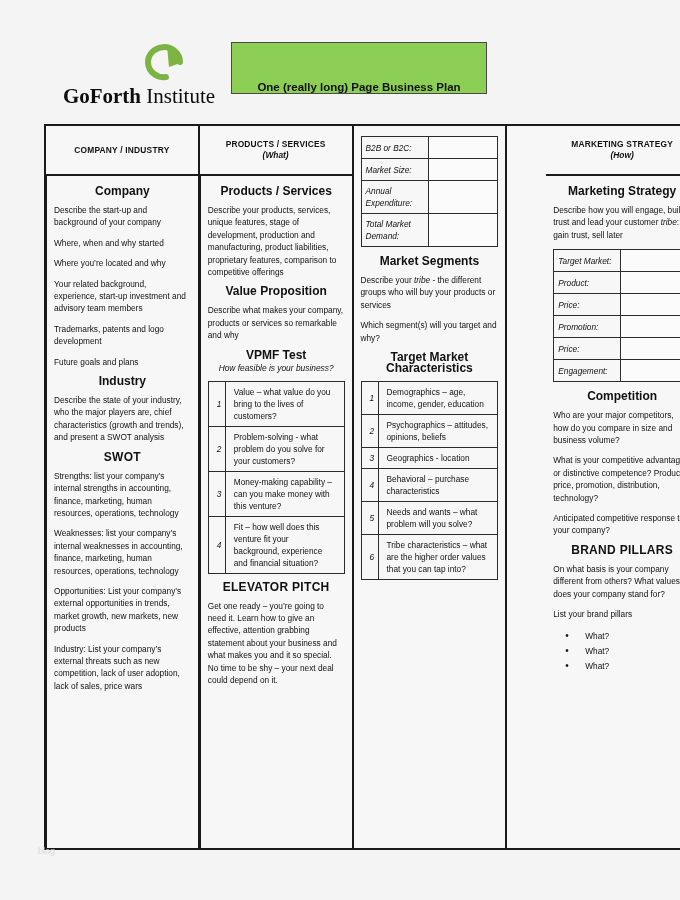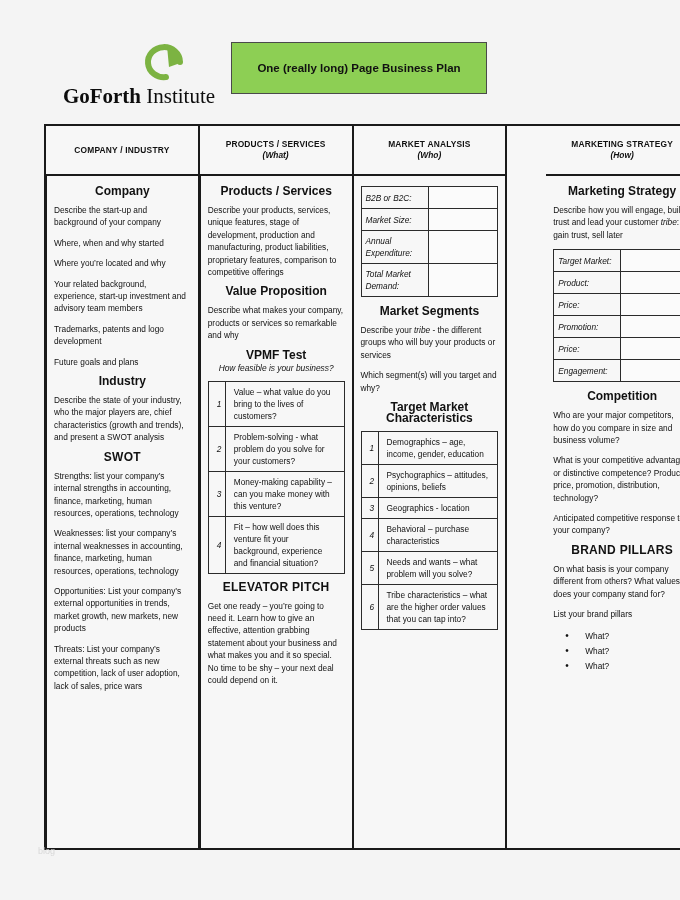--- a/index.html
+++ b/index.html
@@ -42,21 +42,21 @@
     color: #0d0d0d;
   }
   .logo-text b { font-weight: 700; }
   .logo-text span { font-weight: 400; }
 
   .banner {
     position: absolute; left: 231px; top: 42px;
     width: 256px; height: 52px;
     background: #8dcf54;
     border: 1px solid #4a4a4a;
-    display: flex; align-items: center; justify-content: center;
+    display: flex; align-items: flex-end; justify-content: center;
   }
   .banner-text {
     font-size: 11.5px; font-weight: 700; color: #111;
     text-align: center;
   }
 
   
   .grid {
     position: absolute;
     left: 44px; top: 124px;
@@ -221,21 +221,21 @@
         <p class="txt">Trademarks, patents and logo development</p>
         <p class="txt">Future goals and plans</p>
 
         <h4 class="sec">Industry</h4>
         <p class="txt">Describe the state of your industry, who the major players are, chief characteristics (growth and trends),  and present  a SWOT analysis</p>
 
         <h4 class="sec caps">SWOT</h4>
         <p class="txt">Strengths: list your company’s internal strengths in accounting, finance, marketing, human resources, operations, technology</p>
         <p class="txt">Weaknesses: list your company’s internal weaknesses in accounting, finance, marketing, human resources, operations, technology</p>
         <p class="txt">Opportunities: List your company’s external opportunities in trends, market growth, new markets, new products</p>
-        <p class="txt">Threats: List your company’s external threats such as new competition, lack of user adoption, lack of sales, price wars</p>
+        <p class="txt">Industry: List your company’s external threats such as new competition, lack of user adoption, lack of sales, price wars</p>
       </div>
     </div>
 
     <div class="col">
       <div class="col-head">
         <div class="t1">PRODUCTS / SERVICES</div>
         <div class="t2">(What)</div>
       </div>
       <div class="col-body inset">
 
@@ -268,24 +268,20 @@
           </tr>
         </tbody>
           </table>
 
         <h4 class="sec caps">ELEVATOR PITCH</h4>
         <p class="txt">Get one ready – you’re going to need it.  Learn how to give an effective, attention grabbing statement about your business and what makes you and it so special.  No time to be shy – your next deal could depend on it.</p>
       </div>
     </div>
 
     <div class="col">
-      <div class="col-head">
-        <div class="t1">MARKET ANALYSIS</div>
-        <div class="t2">(Who)</div>
-      </div>
       <div class="col-body">
 
         <table class="fields">
           <tbody>
               <tr>
             <td class="lab">B2B or B2C:</td>
             <td class="val"></td>
           </tr>
           <tr>
             <td class="lab">Market Size:</td>

